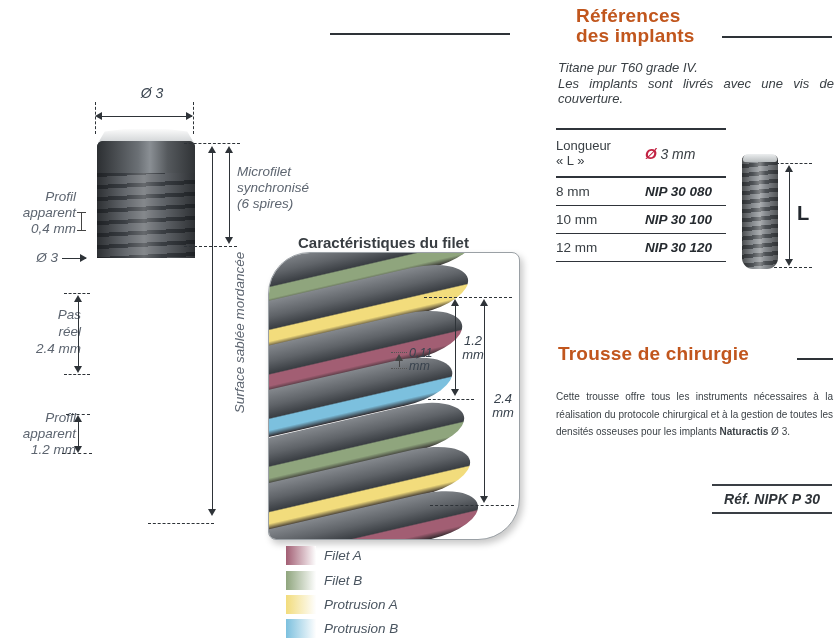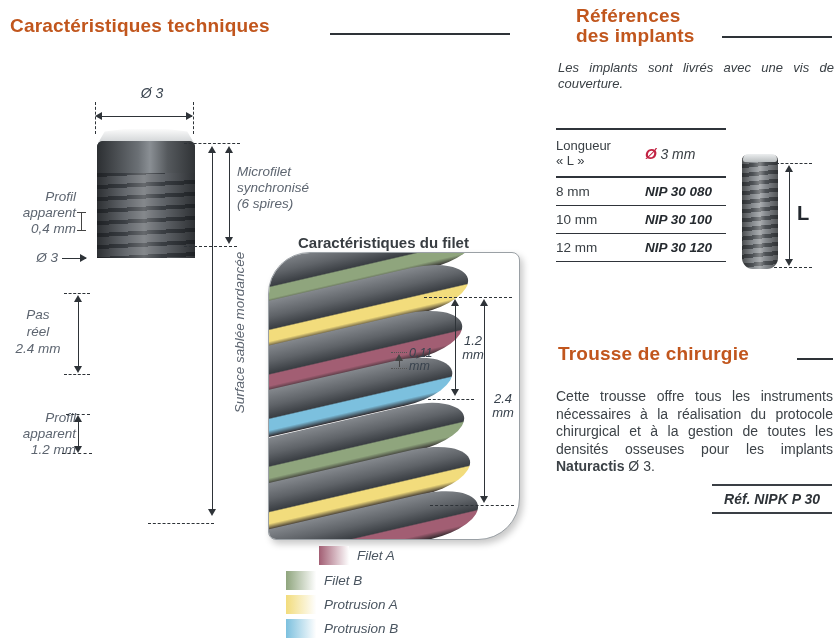--- a/index.html
+++ b/index.html
@@ -76,34 +76,33 @@
   .ref-table .row{display:flex;align-items:center;height:27px;border-bottom:1px solid #2f343a;}
   .ref-table .row .c1{flex:1;}
   .ref-table .row .c2{font-weight:bold;font-style:italic;color:#262b30;}
   .mini{position:absolute;left:742px;top:155px;width:36px;height:114px;border-radius:5px 5px 11px 11px;
         background:
           linear-gradient(90deg,rgba(0,0,0,.45),rgba(0,0,0,0) 30%,rgba(255,255,255,.3) 50%,rgba(0,0,0,0) 65%,rgba(0,0,0,.4)),
           repeating-linear-gradient(-6deg,#888c90 0 5px,#4e5256 5px 9px),#6a6e72;}
   .mini::before{content:"";position:absolute;left:1px;right:1px;top:-1px;height:8px;border-radius:5px 5px 2px 2px;
         background:linear-gradient(180deg,#eceeef,#b8bcbe);}
   .Llab{position:absolute;left:797px;top:202px;font-weight:bold;font-size:20px;color:#23282e;}
-  .para{position:absolute;left:556px;top:388px;width:277px;font-size:14px;line-height:17.5px;
+  .para{position:absolute;left:556px;top:388px;width:277px;font-size:10px;line-height:17.5px;
         color:#3c4247;text-align:justify;}
   .refbox{position:absolute;left:712px;top:484px;width:120px;height:26px;border-top:2px solid #3a3f45;
         border-bottom:2px solid #3a3f45;display:flex;align-items:center;justify-content:center;
         font-weight:bold;font-style:italic;font-size:14px;color:#2e3338;}
   .vert{position:absolute;transform:rotate(-90deg);font-style:italic;font-size:13.5px;color:#5d6570;
         width:200px;text-align:center;}
 </style>
 </head>
 <body>
 
 <div class="page">
 
-  <div class="h1" style="left:10px;top:16px;">Caractéristiques techniques</div>
   <div class="rule" style="left:330px;top:33px;width:180px;"></div>
 
   <div class="cap"></div>
   <div class="collar"></div>
   <div class="screw"></div>
 
   <div class="dim" style="left:122px;top:86px;width:60px;text-align:center;font-size:14px;">Ø 3</div>
   <div class="vl dshv" style="left:95px;top:102px;height:32px;"></div>
   <div class="vl dshv" style="left:193px;top:102px;height:32px;"></div>
   <div class="hl" style="left:97px;top:116px;width:95px;"></div>
@@ -114,21 +113,21 @@
     <span style="display:block">Profil</span>
     <span style="display:block">apparent</span>
     <span style="display:block">0,4 mm</span>
   </div>
   <div class="ibeam" style="left:81px;top:212px;height:19px;"></div>
 
   <div class="ann r" style="left:8px;top:250px;width:50px;">Ø 3</div>
   <div class="hl" style="left:62px;top:258px;width:24px;"></div>
   <div class="ahl rt" style="left:80px;top:254px;"></div>
 
-  <div class="ann r" style="left:8px;top:306px;width:60px;line-height:17px;text-align:center;">
+  <div class="ann r" style="left:21px;top:306px;width:60px;line-height:17px;">
     <span style="display:block">Pas</span>
     <span style="display:block">réel</span>
     <span style="display:block">2.4 mm</span>
   </div>
   <div class="hl dsh" style="left:64px;top:293px;width:26px;"></div>
   <div class="vl" style="left:78px;top:297px;height:74px;"></div>
   <div class="ah up" style="left:74px;top:295px;"></div>
   <div class="ah dn" style="left:74px;top:366px;"></div>
   <div class="hl dsh" style="left:64px;top:374px;width:26px;"></div>
 
@@ -191,21 +190,21 @@
   </div>
   <div class="hl dot" style="left:391px;top:352px;width:16px;"></div>
   <div class="hl dot" style="left:391px;top:368px;width:16px;"></div>
   <div class="vl" style="left:399px;top:357px;height:10px;border-color:#444;"></div>
   <div class="ah up" style="left:395px;top:354px;border-bottom-color:#444;"></div>
   <div class="dim" style="left:409px;top:347px;width:36px;font-size:12.5px;line-height:13px;">
     <span style="display:block">0,11</span>
     <span style="display:block">mm</span>
   </div>
 
-  <div class="leg" style="left:286px;top:546px;margin-left:33px;">
+  <div class="leg" style="left:286px;top:546px;">
     <span class="swatch" style="--c: #a25e73;"></span>
     <span class="lbl">Filet A</span>
   </div>
   <div class="leg" style="left:286px;top:571px;">
     <span class="swatch" style="--c: #8fa57d;"></span>
     <span class="lbl">Filet B</span>
   </div>
   <div class="leg" style="left:286px;top:595px;">
     <span class="swatch" style="--c: #f2dc7c;"></span>
     <span class="lbl">Protrusion A</span>
@@ -215,20 +214,21 @@
     <span class="lbl">Protrusion B</span>
   </div>
 
   <div class="h1" style="left:576px;top:6px;">
     <span style="display:block">Références</span>
     <span style="display:block">des implants</span>
   </div>
   <div class="rule" style="left:722px;top:36px;width:110px;"></div>
 
   <div class="intro">
+    <span class="blk">Titane pur T60 grade IV.</span>
     <span>Les implants sont livrés avec une vis de couverture.</span>
   </div>
 
   <div class="ref-table">
     <div class="hd">
       <div class="c1">
         <span style="display:block">Longueur</span>
         <span style="display:block">« L »</span>
       </div>
       <div class="c2">

